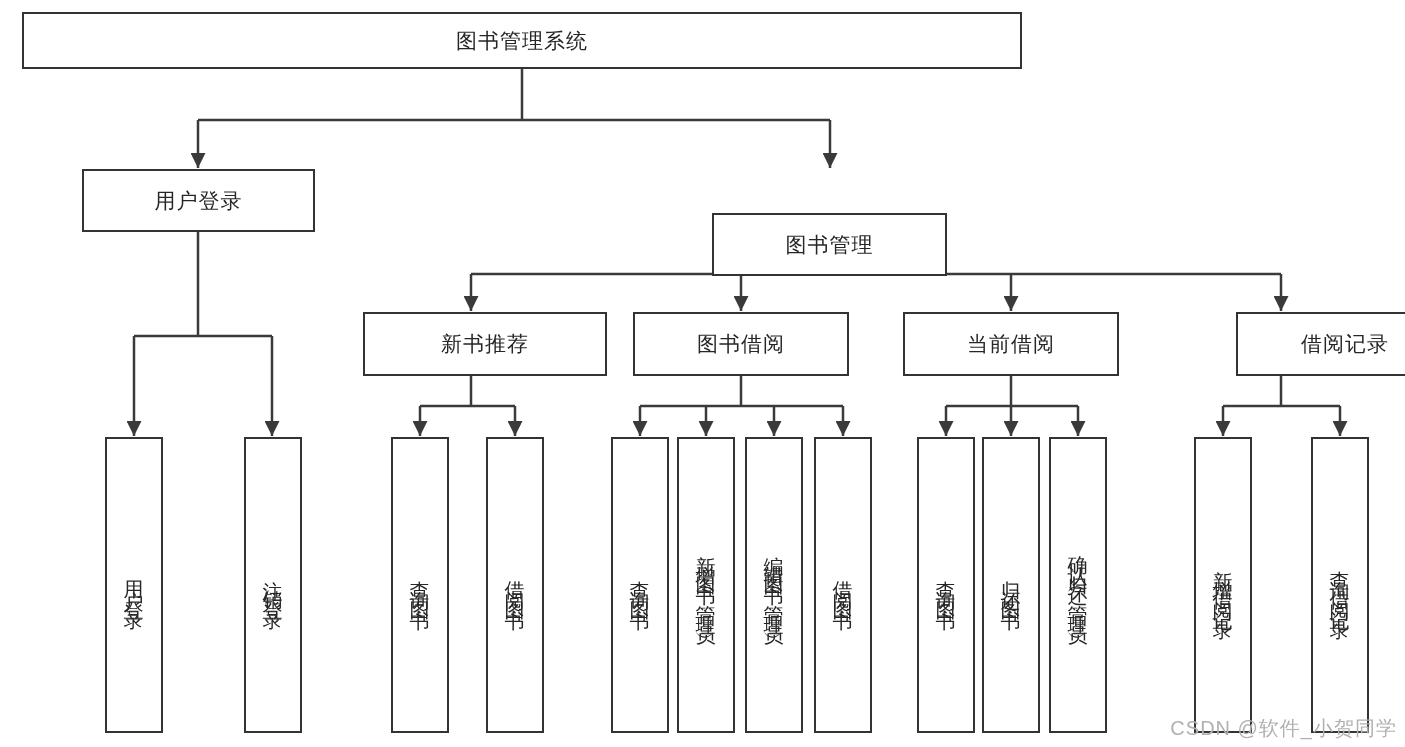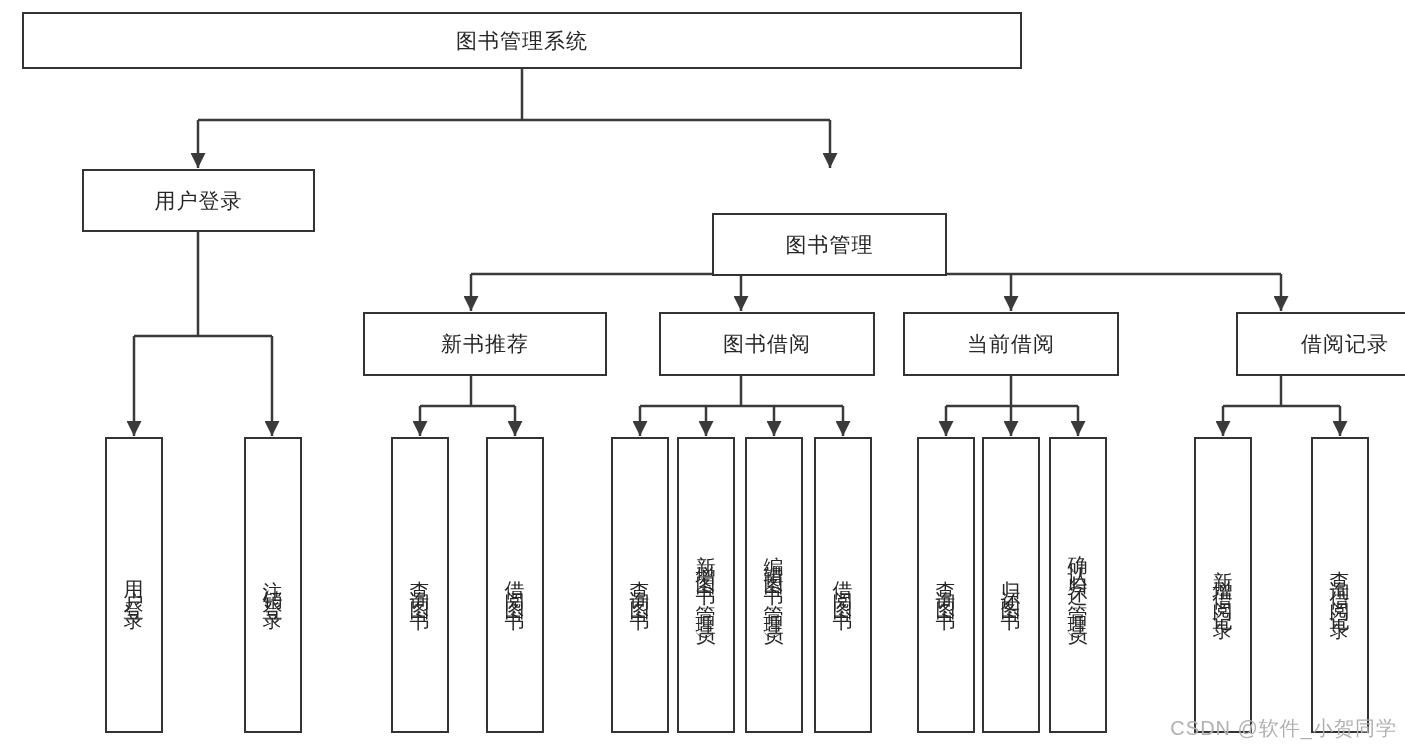--- a/index.html
+++ b/index.html
@@ -86,21 +86,21 @@
   <div class="box hbox" style="left:82px;top:169px;width:233px;height:63px;">
     <span>用户登录</span>
   </div>
   <div class="box hbox" style="left:712px;top:169px;width:235px;height:63px;margin-top:44px;">
     <span>图书管理</span>
   </div>
 
   <div class="box hbox" style="left:363px;top:312px;width:244px;height:64px;">
     <span>新书推荐</span>
   </div>
-  <div class="box hbox" style="left:659px;top:312px;width:216px;height:64px;font-family:Liberation Serif, serif;">
+  <div class="box hbox" style="left:633px;top:312px;width:216px;height:64px;font-family:Liberation Serif, serif;">
     <span>图书借阅</span>
   </div>
   <div class="box hbox" style="left:903px;top:312px;width:216px;height:64px;text-align:right;">
     <span>当前借阅</span>
   </div>
   <div class="box hbox" style="left:1236px;top:312px;width:218px;height:64px;">
     <span>借阅记录</span>
   </div>
 
   <div class="box leaf" style="left:105px;top:437px;width:58px;height:296px;">

